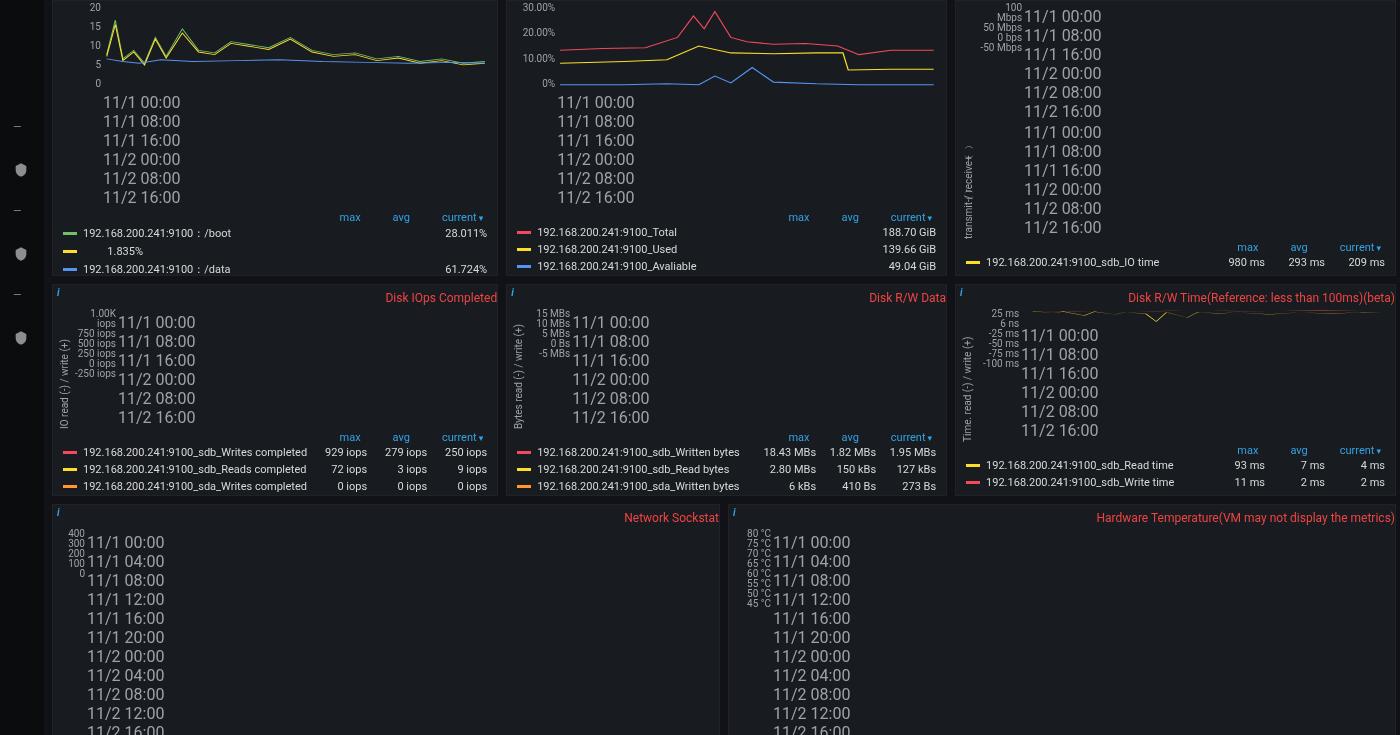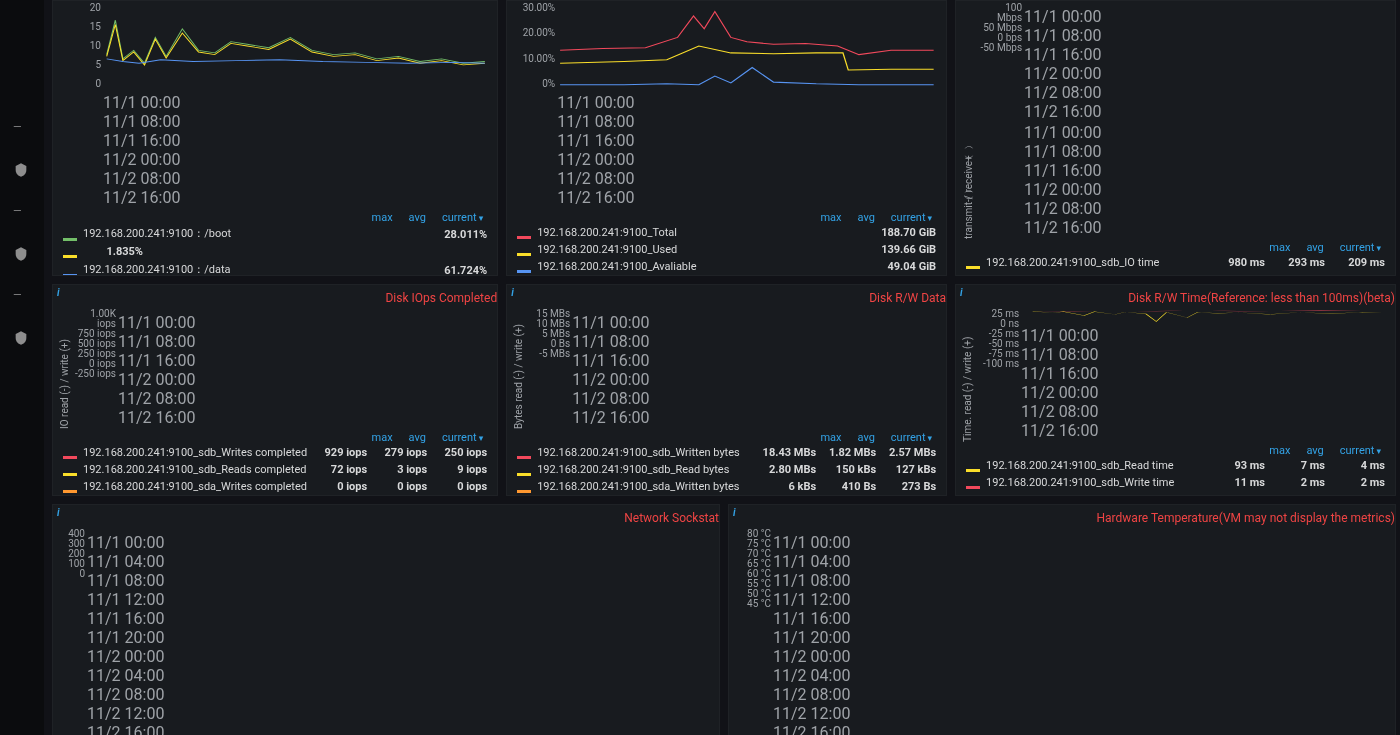--- a/index.html
+++ b/index.html
@@ -103,39 +103,39 @@
 
   .legend {
     padding: 2px 10px 4px;
     font-size: 11px;
     max-height: 66px;
     overflow: hidden;
   }
   .legend-header {
     display: flex;
     justify-content: flex-end;
-    gap: 16px;
+    gap: 32px;
     color: #33a2e5;
     font-size: 11px;
     padding-right: 4px;
   }
   .legend-header span { cursor: pointer; }
   .legend-header .caret::after { content: "▾"; font-size: 9px; margin-left: 2px; }
   .legend-row {
     display: flex;
-    align-items: flex-end;
+    align-items: center;
     padding: 2px 0;
   }
   .swatch {
     width: 14px; height: 3px;
     margin-right: 6px;
     flex: none;
   }
   .series-name { flex: 1; color: #d8d9da; white-space: nowrap; overflow: hidden; text-overflow: ellipsis; }
-  .val { width: 60px; text-align: right; color: #d8d9da; font-weight: bold; }
+  .val { width: 60px; text-align: right; color: #d8d9da; }
 </style>
 </head>
 <body>
 
 <div class="sidebar">
   <span class="icon">—</span>
   <span class="icon"><svg viewBox="0 0 24 24" width="16" height="16">
         <path fill="currentColor" d="M12 2l8 4v6c0 5-3.5 9-8 10-4.5-1-8-5-8-10V6l8-4z"></path>
       </svg></span>
   <span class="icon">—</span>
@@ -414,21 +414,21 @@
       <div class="legend-header">
           <span>max</span>
           <span>avg</span>
           <span class="caret">current</span>
         </div>
       <div class="legend-row">
           <span class="swatch" style="background:#F2495C"></span>
           <span class="series-name">192.168.200.241:9100_sdb_Written bytes</span>
           <span class="val">18.43 MBs</span>
           <span class="val">1.82 MBs</span>
-          <span class="val">2.57 MBs</span>
+          <span class="val">1.95 MBs</span>
         </div>
       <div class="legend-row">
           <span class="swatch" style="background:#FADE2A"></span>
           <span class="series-name">192.168.200.241:9100_sdb_Read bytes</span>
           <span class="val">2.80 MBs</span>
           <span class="val">150 kBs</span>
           <span class="val">127 kBs</span>
         </div>
       <div class="legend-row">
           <span class="swatch" style="background:#FF9830"></span>
@@ -442,21 +442,21 @@
 
   <div class="panel row2">
     <span class="corner">i</span>
     <div class="title">Disk R/W Time(Reference: less than 100ms)(beta)</div>
     <div class="chart-wrap">
       <div class="ylabel">Time. read (-) / write (+)</div>
       <div class="chart">
         <div class="plot">
           <div class="yaxis">
             <span>25 ms</span>
-              <span>0 ns</span>
+              <span>6 ns</span>
               <span>-25 ms</span>
               <span>-50 ms</span>
               <span>-75 ms</span>
               <span>-100 ms</span>
           </div>
           <svg viewBox="0 0 400 120" preserveAspectRatio="none">
             <g transform="translate(56,0)">
               <polyline fill="none" stroke="#F2495C" stroke-width="1" points="0,18 40,20 80,16 120,20 160,14 200,20 240,18 280,15 320,19 340,18"></polyline>
               <polyline fill="none" stroke="#FADE2A" stroke-width="1" points="0,22 20,35 30,25 50,60 60,25 80,50 90,28 110,45 120,115 130,30 150,80 160,30 180,40 200,32 230,50 260,30 290,45 320,28 340,30"></polyline>
             </g>

